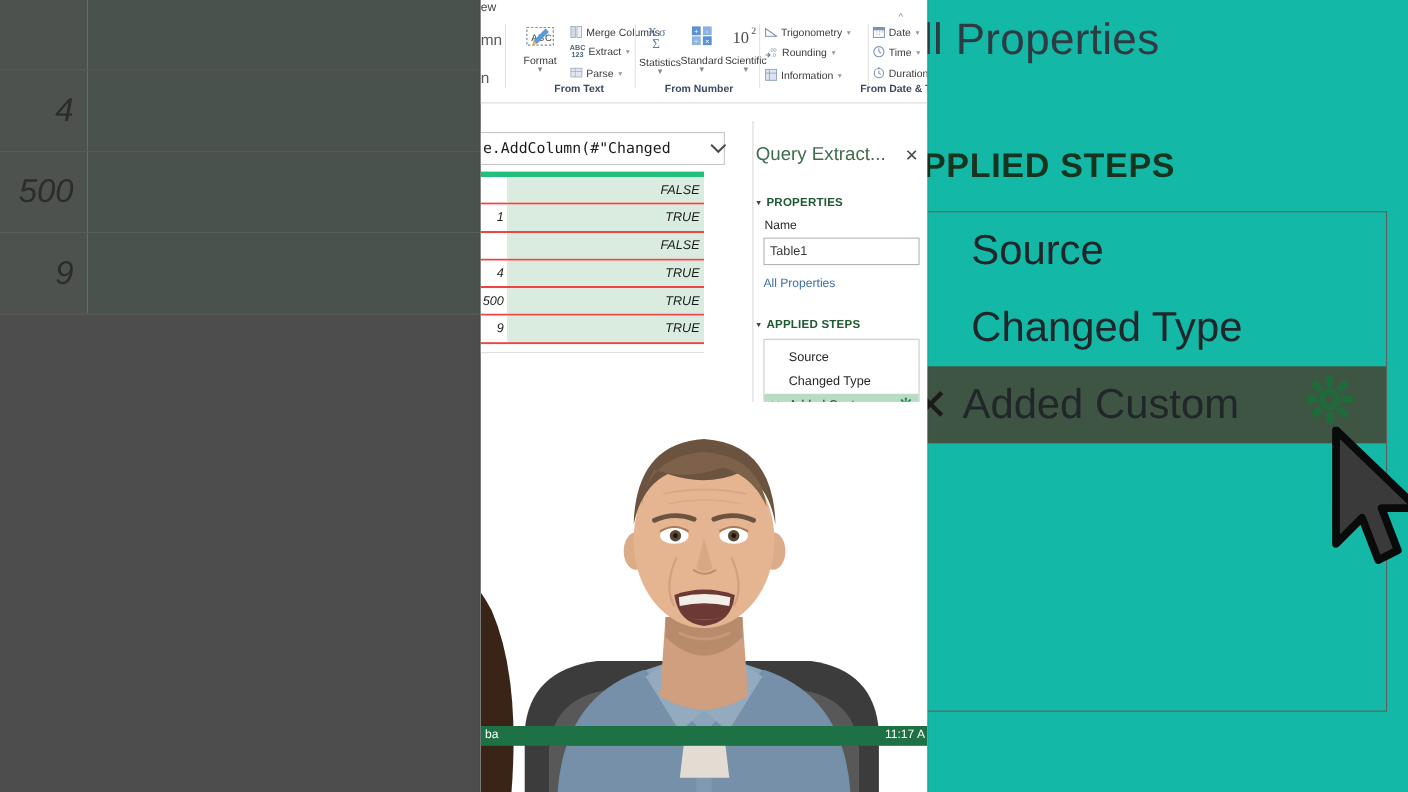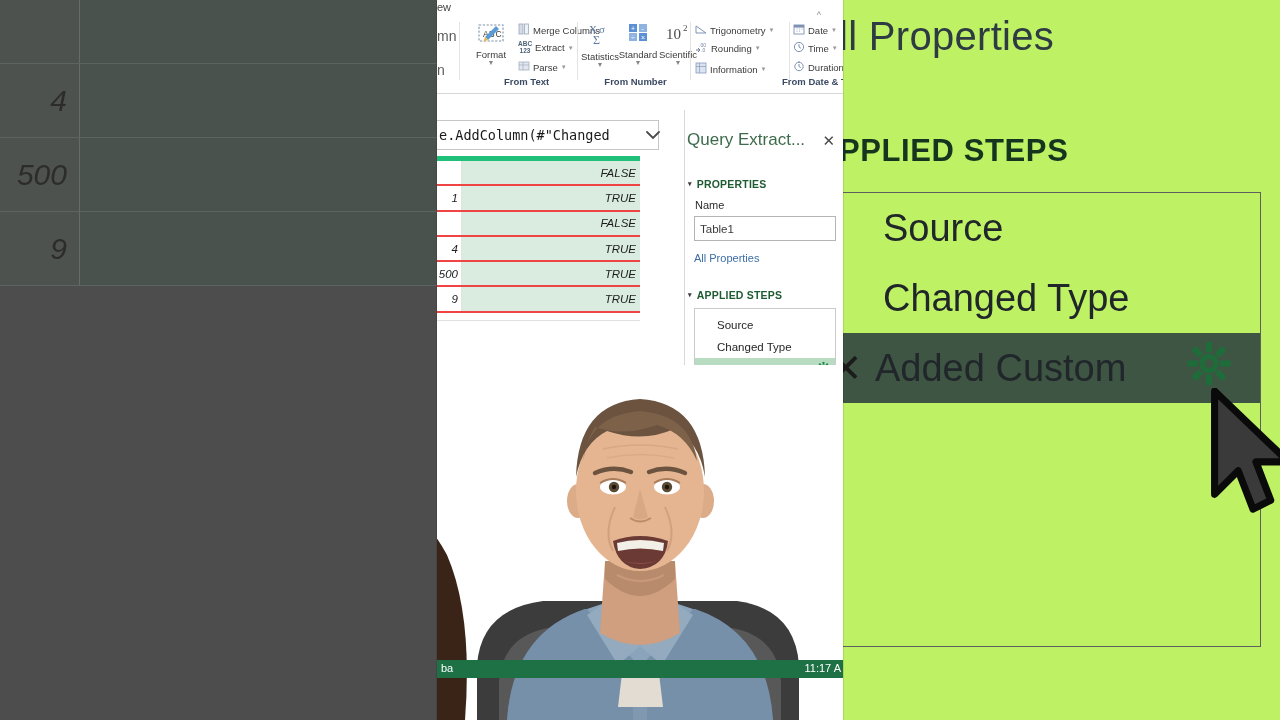--- a/index.html
+++ b/index.html
@@ -16,21 +16,21 @@
 
   
   .mag-grid{left:0;top:-10px;width:440px;height:260px;}
   .mag-row{display:flex;height:74px;box-sizing:border-box;border-bottom:1px solid #5c6460;}
   .mag-idx{width:80px;box-sizing:border-box;border-right:1px solid #666d69;
     display:flex;align-items:center;justify-content:flex-end;padding-right:12px;
     font-style:italic;font-size:30px;color:#2c2c2c;background:#4e524f;}
   .mag-cell{flex:1;background:#49524d;}
 
   
-  .mag-right{left:843px;top:0;width:437px;height:720px;background:#bef264;}
+  .mag-right{left:843px;top:0;width:437px;height:720px;background:#14b8a6;}
   .mag-allprops{position:absolute;left:-4px;top:14px;font-size:40px;color:#2f3b42;letter-spacing:.3px;}
   .mag-steps-title{position:absolute;left:-4px;top:133px;font-size:31px;font-weight:bold;color:#17341f;letter-spacing:.6px;}
   .mag-list{position:absolute;left:-10px;top:192px;width:428px;height:455px;
     border:1px solid #606060;border-left:none;box-sizing:border-box;}
   .mag-item{height:70px;display:flex;align-items:center;padding-left:50px;
     font-size:38px;color:#20262a;}
   .mag-item.sel{background:#3f5544;position:relative;padding-left:42px;}
   .mag-x{position:absolute;left:-4px;top:50%;transform:translateY(-50%);
     font-size:40px;color:#1b1b1b;font-weight:300;}
   .mag-gear{position:absolute;right:28px;top:50%;transform:translateY(-50%);}

